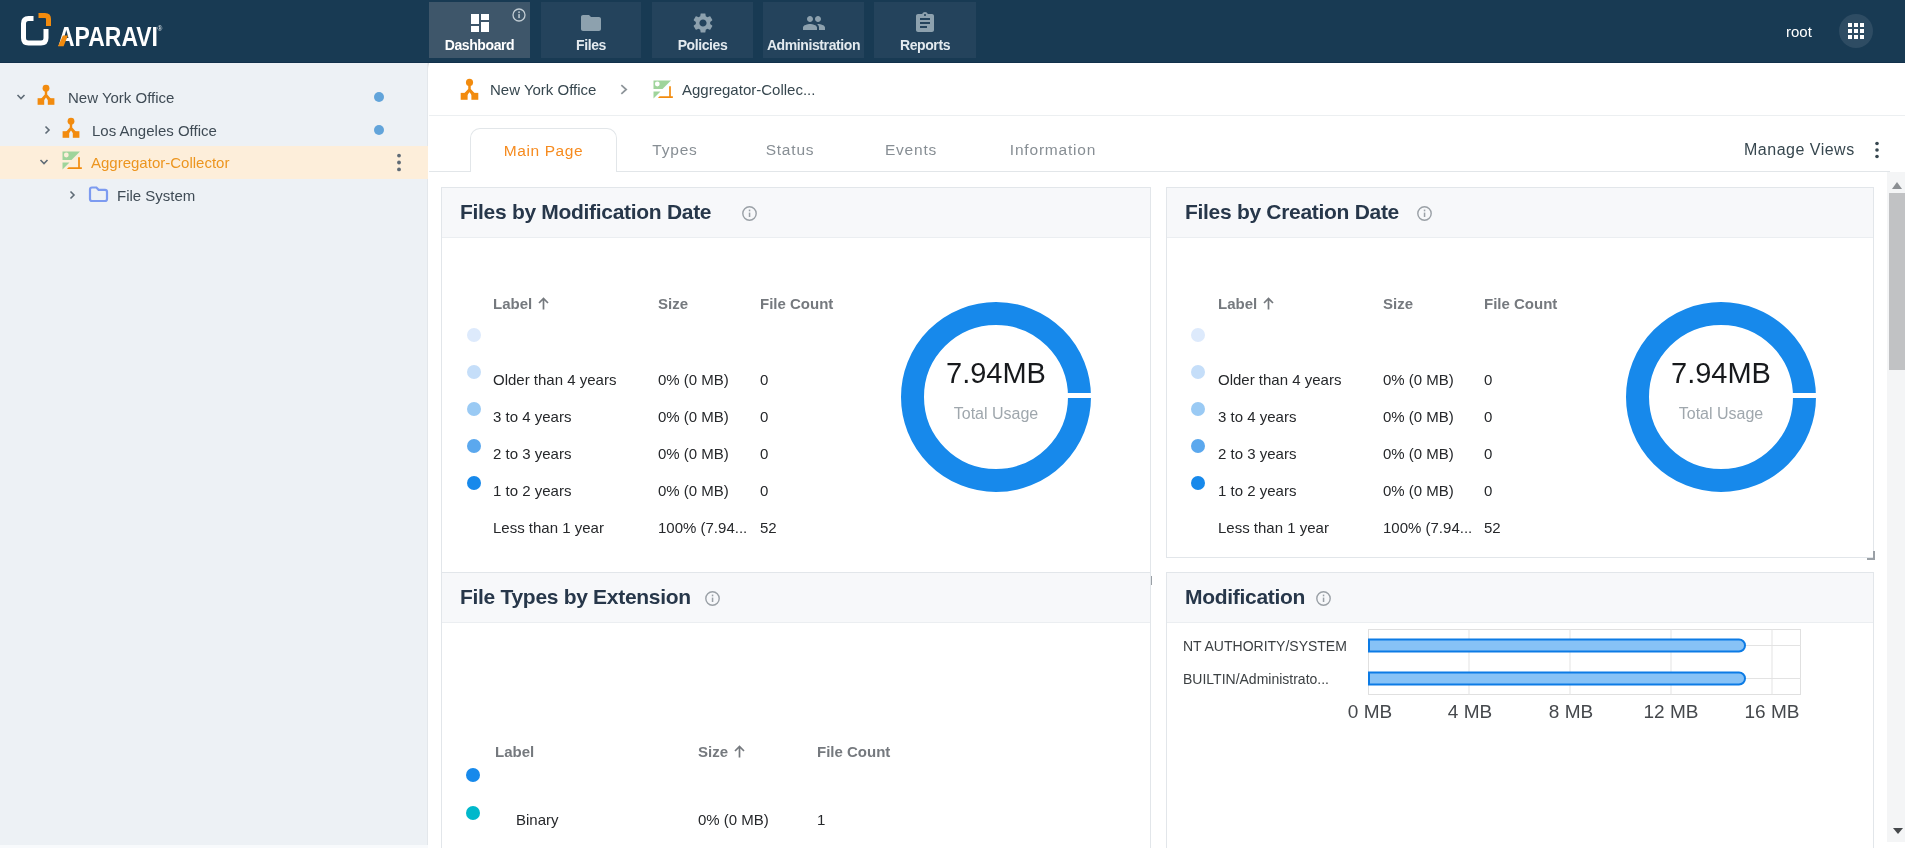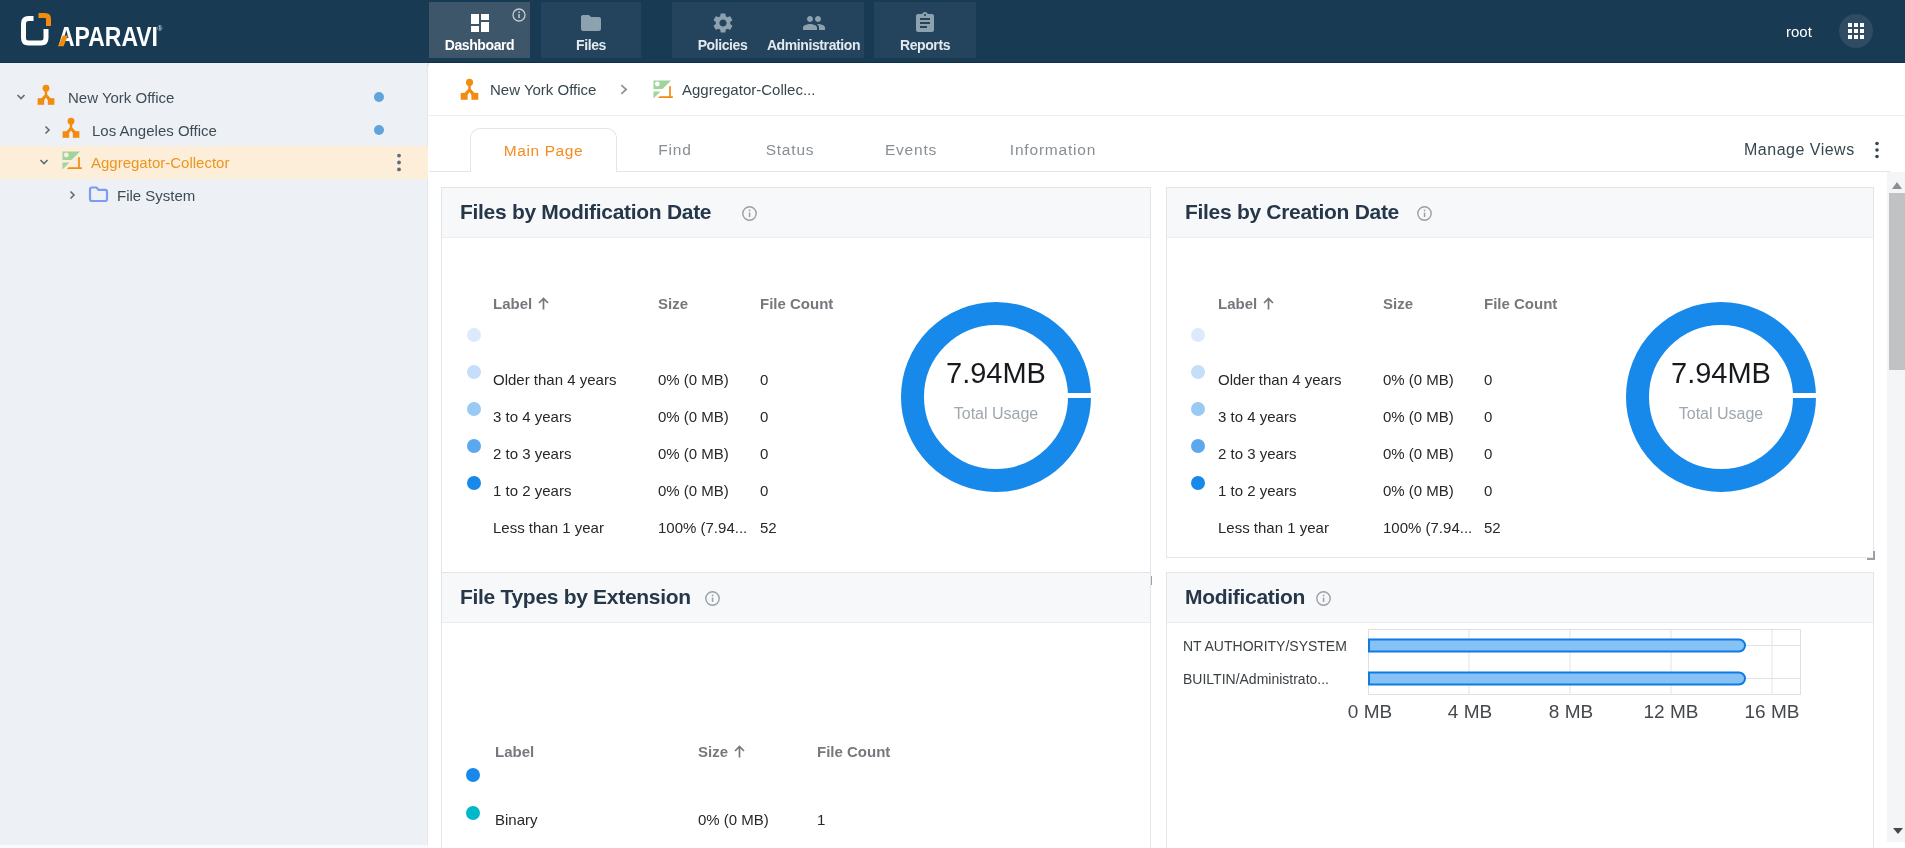--- a/index.html
+++ b/index.html
@@ -61,21 +61,21 @@
     <circle cx="7" cy="7" r="6" fill="none" stroke="#c2cdd4" stroke-width="1.3"></circle>
     <rect x="6.3" y="6.1" width="1.5" height="4" fill="#c2cdd4"></rect>
     <rect x="6.3" y="3.4" width="1.5" height="1.7" fill="#c2cdd4"></rect>
   </svg>
 <div class="navbtn" style="left:541px;width:100px;">
   <div class="ic"><svg width="24" height="24" viewBox="0 0 24 24">
         <path fill="#8da1ae" d="M10 4H4c-1.1 0-2 .9-2 2v12c0 1.1.9 2 2 2h16c1.1 0 2-.9 2-2V8c0-1.1-.9-2-2-2h-8l-2-2z"></path>
       </svg></div>
   <div class="lb">Files</div>
 </div>
-<div class="navbtn" style="left:672px;width:101px;">
+<div class="navbtn" style="left:652px;width:101px;">
   <div class="ic"><svg width="24" height="24" viewBox="0 0 24 24">
         <path fill="#8da1ae" d="M19.14 12.94c.04-.3.06-.61.06-.94 0-.32-.02-.64-.07-.94l2.03-1.58c.18-.14.23-.41.12-.61l-1.92-3.32c-.12-.22-.37-.29-.59-.22l-2.39.96c-.5-.38-1.03-.7-1.62-.94l-.36-2.54c-.04-.24-.24-.41-.48-.41h-3.84c-.24 0-.43.17-.47.41l-.36 2.54c-.59.24-1.13.57-1.62.94l-2.39-.96c-.22-.08-.47 0-.59.22L2.74 8.87c-.12.21-.08.47.12.61l2.03 1.58c-.05.3-.09.63-.09.94s.02.64.07.94l-2.03 1.58c-.18.14-.23.41-.12.61l1.92 3.32c.12.22.37.29.59.22l2.39-.96c.5.38 1.03.7 1.62.94l.36 2.54c.05.24.24.41.48.41h3.84c.24 0 .44-.17.47-.41l.36-2.54c.59-.24 1.13-.56 1.62-.94l2.39.96c.22.08.47 0 .59-.22l1.92-3.32c.12-.22.07-.47-.12-.61l-2.01-1.58zM12 15.6c-1.98 0-3.6-1.62-3.6-3.6s1.62-3.6 3.6-3.6 3.6 1.62 3.6 3.6-1.62 3.6-3.6 3.6z"></path>
       </svg></div>
   <div class="lb">Policies</div>
 </div>
 <div class="navbtn" style="left:763px;width:101px;">
   <div class="ic"><svg width="24" height="24" viewBox="0 0 24 24">
         <path fill="#8da1ae" d="M16 11c1.66 0 2.99-1.34 2.99-3S17.66 5 16 5c-1.66 0-3 1.34-3 3s1.34 3 3 3zm-8 0c1.66 0 2.99-1.34 2.99-3S9.66 5 8 5C6.34 5 5 6.34 5 8s1.34 3 3 3zm0 2c-2.33 0-7 1.17-7 3.5V19h14v-2.5c0-2.33-4.67-3.5-7-3.5zm8 0c-.29 0-.62.02-.97.05 1.16.84 1.97 1.97 1.97 3.45V19h6v-2.5c0-2.33-4.67-3.5-7-3.5z"></path>
       </svg></div>
   <div class="lb">Administration</div>
@@ -184,21 +184,21 @@
     <path fill="#9fd49b" d="M1.5 2.5 h17.5 l-8.5 8.5 h-9 z"></path>
       <circle fill="#fff" cx="5.3" cy="6" r="2.4"></circle>
     <path fill="#9fd49b" d="M1.5 13.5 h7 l-7 7 z"></path>
     <path fill="#f28b0e" stroke="#fff" stroke-width="1.3" d="M16.5 7.5 h3 v10.2 h2 v3 H4.2 l3 -3 h9.3 z"></path>
 </g>
   </svg>
 <div class="abs" style="left:682px;top:81px;font-size:15px;color:#37474f;">Aggregator-Collec...</div>
 
 <div id="tabline"></div>
 <div id="activetab">Main Page</div>
-<div class="tab" style="left:650px;width:50px;">Find</div>
+<div class="tab" style="left:650px;width:50px;">Types</div>
 <div class="tab" style="left:760px;width:60px;">Status</div>
 <div class="tab" style="left:880px;width:62px;">Events</div>
 <div class="tab" style="left:1005px;width:96px;">Information</div>
 <div class="abs" style="left:1744px;top:141px;font-size:16px;letter-spacing:0.5px;color:#37474f;text-align:center;">Manage Views</div>
 <svg class="abs" style="left:1871px;top:141px" width="12" height="18" viewBox="0 0 12 18">
     <g fill="#37474f">
       <circle cx="6" cy="2.5" r="1.8"></circle>
       <circle cx="6" cy="9" r="1.8"></circle>
       <circle cx="6" cy="15.5" r="1.8"></circle>
     </g>
@@ -313,21 +313,21 @@
       </svg>
   </div>
 </div>
 <div class="th" style="left:495px;top:743px;">Label</div>
 <div class="th" style="left:698px;top:743px;">Size</div>
 <svg class="abs" style="left:733px;top:745px" width="13" height="14" viewBox="0 0 13 14">
     <path d="M6.5 1.5 V12.5 M2 6 L6.5 1.5 L11 6" fill="none" stroke="#75797e" stroke-width="1.7"></path>
   </svg>
 <div class="th" style="left:817px;top:743px;">File Count</div>
 <div class="ldot" style="left:466px;top:768px;background:#1789eb;"></div>
-<div class="td" style="left:495px;top:767px;">Binary</div>
+<div class="td" style="left:516px;top:767px;">Binary</div>
 <div class="td" style="left:698px;top:767px;">0% (0 MB)</div>
 <div class="td" style="left:817px;top:767px;">1</div>
 <div class="ldot" style="left:466px;top:806px;background:#00b8cb;"></div>
 <div class="td" style="left:495px;top:805px;">Document</div>
 <div class="td" style="left:698px;top:805px;">100% (7.94 MB)</div>
 <div class="td" style="left:817px;top:805px;text-decoration:underline;">51</div>
 
 <div class="card" style="left:1166px;top:572px;width:708px;height:371px;">
   <div class="chead">
       <div class="ctitle">Modification</div>

